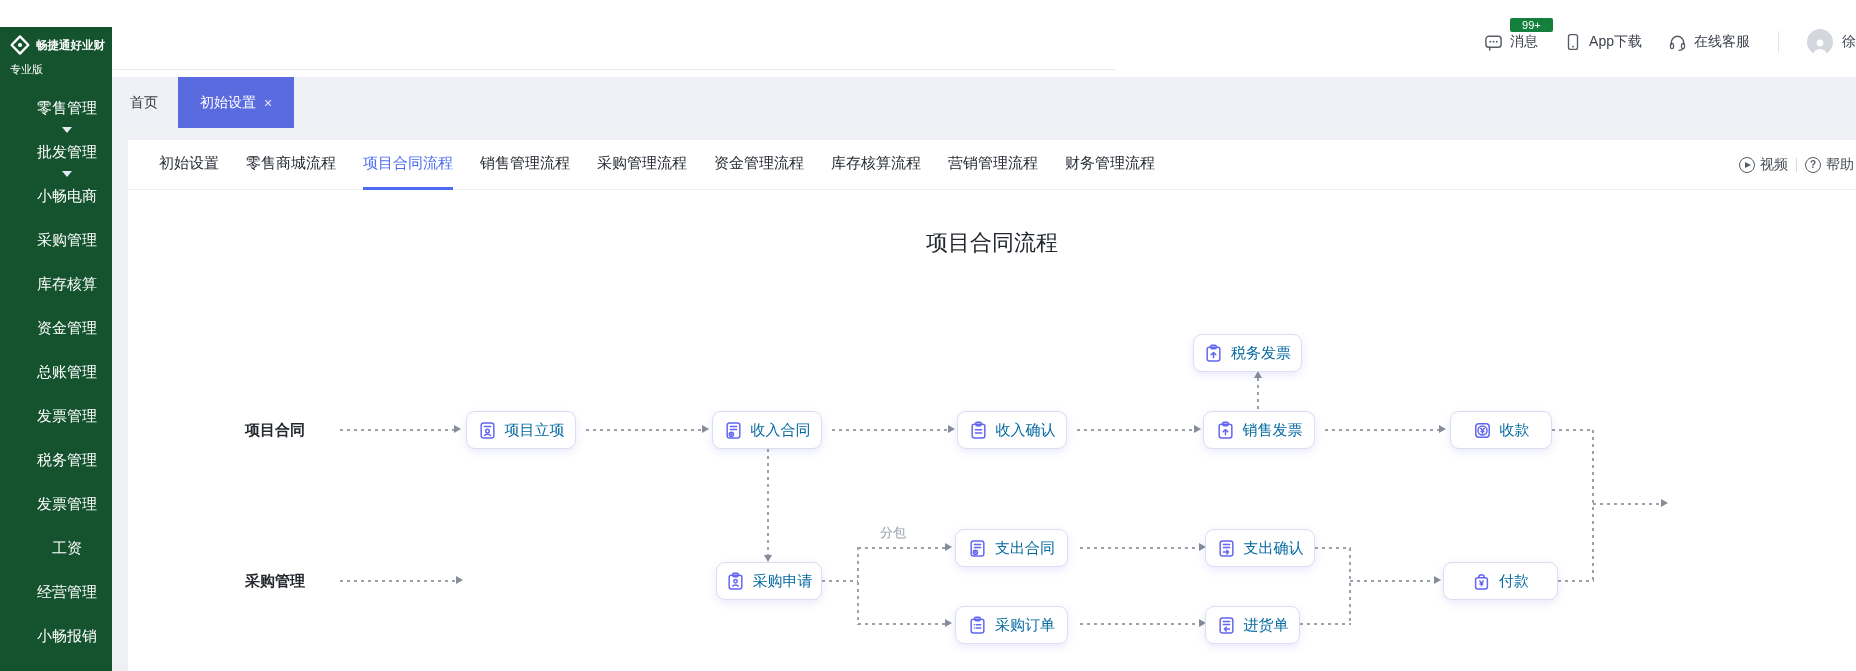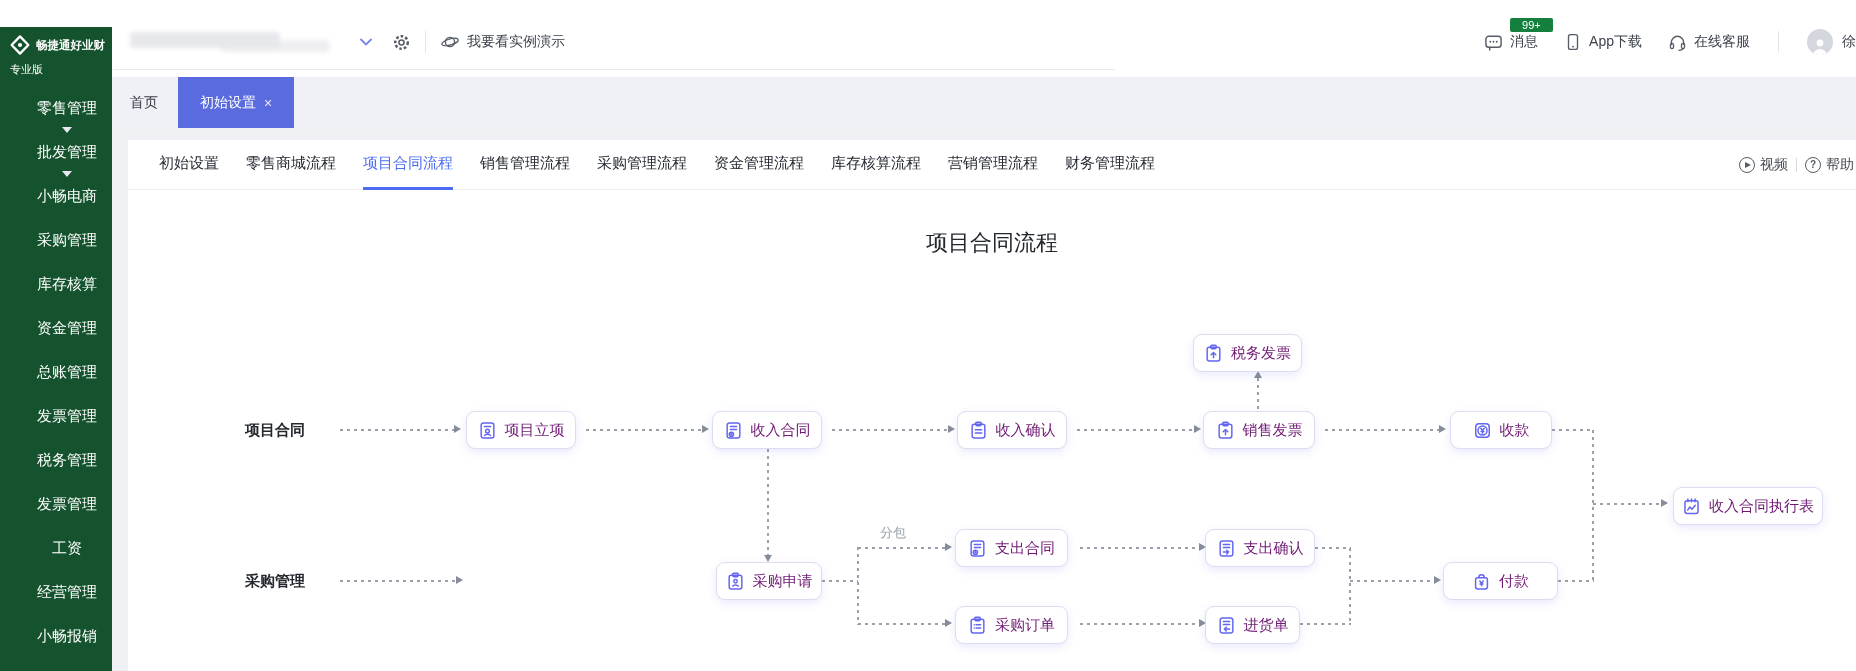--- a/index.html
+++ b/index.html
@@ -49,21 +49,21 @@
              align-items:center;justify-content:center;box-sizing:border-box;}
   .play-tri{width:0;height:0;border-left:6px solid #565c66;border-top:3.5px solid transparent;
             border-bottom:3.5px solid transparent;margin-left:2px;}
   .q-glyph{font-size:10px;color:#565c66;font-weight:bold;line-height:1;}
   
   .flow-title{position:absolute;left:0;right:0;top:88px;text-align:center;font-size:22px;
               font-weight:500;color:#24282e;}
   .lane-label{position:absolute;font-size:15px;font-weight:bold;color:#24282e;white-space:nowrap;}
   .node{position:absolute;height:38px;background:#fff;border:1px solid #dcdcf2;border-radius:9px;
         box-shadow:0 3px 8px rgba(99,102,241,.14);display:flex;align-items:center;justify-content:center;
-        gap:8px;font-size:15px;color:#701a75;cursor:pointer;box-sizing:border-box;white-space:nowrap;}
+        gap:8px;font-size:15px;color:#0369a1;cursor:pointer;box-sizing:border-box;white-space:nowrap;}
   .nicon{width:19px;height:19px;color:#6366f1;flex:0 0 auto;}
   .hline{position:absolute;height:2px;background:repeating-linear-gradient(90deg,#9aa1ab 0 3px,transparent 3px 7px);}
   .vline{position:absolute;width:2px;background:repeating-linear-gradient(180deg,#9aa1ab 0 3px,transparent 3px 7px);}
   .ah{position:absolute;width:0;height:0;}
   .ah-r{border-left:7px solid #868d99;border-top:4.5px solid transparent;border-bottom:4.5px solid transparent;}
   .ah-u{border-bottom:7px solid #868d99;border-left:4.5px solid transparent;border-right:4.5px solid transparent;}
   .ah-d{border-top:7px solid #868d99;border-left:4.5px solid transparent;border-right:4.5px solid transparent;}
   .branch-label{position:absolute;font-size:13px;color:#9aa0a8;white-space:nowrap;}
   svg{display:block;}
 </style>
@@ -121,41 +121,20 @@
           <span>经营管理</span>
         </div>
       <div class="menu-item">
           <span>小畅报销</span>
         </div>
     </div>
   </div>
 
   <div class="topbar">
     <div class="company-underline"></div>
-    <div class="topbar-inner">
-      <div style="margin-left:18px;position:relative;width:210px;height:24px;">
-        <div class="blur-blob" style="position:absolute;left:0;top:2px;width:150px;height:16px;"></div>
-        <div class="blur-blob" style="position:absolute;left:90px;top:10px;width:110px;height:12px;opacity:.7;"></div>
-      </div>
-      <svg width="16" height="16" viewBox="0 0 16 16" style="margin-left:18px;cursor:pointer;">
-        <path d="M3 5.5 L8 10.5 L13 5.5" fill="none" stroke="#7a86e8" stroke-width="1.8" stroke-linecap="round" stroke-linejoin="round"></path>
-      </svg>
-      <svg width="19" height="19" viewBox="0 0 20 20" style="margin-left:18px;cursor:pointer;">
-        <circle cx="10" cy="10" r="6.6" fill="none" stroke="#565c66" stroke-width="2.6" stroke-dasharray="2.7 2.2"></circle>
-        <circle cx="10" cy="10" r="2.7" fill="none" stroke="#565c66" stroke-width="1.6"></circle>
-      </svg>
-      <div class="tb-sep"></div>
-      <div class="tb-link">
-        <svg width="20" height="20" viewBox="0 0 20 20">
-          <circle cx="10" cy="10" r="4.6" fill="none" stroke="#565c66" stroke-width="1.4"></circle>
-          <ellipse cx="10" cy="10" rx="8.6" ry="3" fill="none" stroke="#565c66" stroke-width="1.2" transform="rotate(-16 10 10)"></ellipse>
-        </svg>
-        <span>我要看实例演示</span>
-      </div>
-    </div>
     <div class="tb-right">
       <div class="tb-link" style="position:relative;">
         <span class="badge">99+</span>
         <svg width="19" height="19" viewBox="0 0 20 20">
           <rect x="2" y="3.5" width="16" height="11.5" rx="3" fill="none" stroke="#565c66" stroke-width="1.5"></rect>
           <path d="M6 18 L6 15" stroke="#565c66" stroke-width="1.5" stroke-linecap="round"></path>
           <circle cx="6.6" cy="9.2" r="1" fill="#565c66"></circle>
             <circle cx="10" cy="9.2" r="1" fill="#565c66"></circle>
             <circle cx="13.4" cy="9.2" r="1" fill="#565c66"></circle>
         </svg>
@@ -340,28 +319,20 @@
         <span>收款</span>
       </div>
       <div class="node" style="left:1065px;top:194px;width:109px;">
         <svg class="nicon" viewBox="0 0 18 18" fill="none" stroke="currentColor" stroke-width="1.4" stroke-linecap="round" stroke-linejoin="round">
           <rect x="3" y="3" width="12" height="13" rx="2"></rect>
             <rect x="6.4" y="1.2" width="5.2" height="3.2" rx="1"></rect>
             <path d="M9 13V8M6.8 10.2L9 8l2.2 2.2"></path>
         </svg>
         <span>税务发票</span>
       </div>
-      <div class="node" style="left:1545px;top:347px;width:150px;">
-        <svg class="nicon" viewBox="0 0 18 18" fill="none" stroke="currentColor" stroke-width="1.4" stroke-linecap="round" stroke-linejoin="round">
-          <rect x="2.8" y="3.6" width="12.4" height="12" rx="2"></rect>
-            <path d="M5.6 1.8v2.6M9 1.8v2.6M12.4 1.8v2.6"></path>
-            <path d="M5.4 12.4l2-3 2 2.2 3.2-3.8"></path>
-        </svg>
-        <span>收入合同执行表</span>
-      </div>
 
       <div class="node" style="left:588px;top:422px;width:106px;">
         <svg class="nicon" viewBox="0 0 18 18" fill="none" stroke="currentColor" stroke-width="1.4" stroke-linecap="round" stroke-linejoin="round">
           <rect x="3" y="3" width="12" height="13" rx="2"></rect>
             <rect x="6.4" y="1.2" width="5.2" height="3.2" rx="1"></rect>
             <circle cx="9" cy="8.8" r="1.6"></circle>
             <path d="M6.4 13.4c.7-1.5 4.5-1.5 5.2 0"></path>
         </svg>
         <span>采购申请</span>
       </div>

